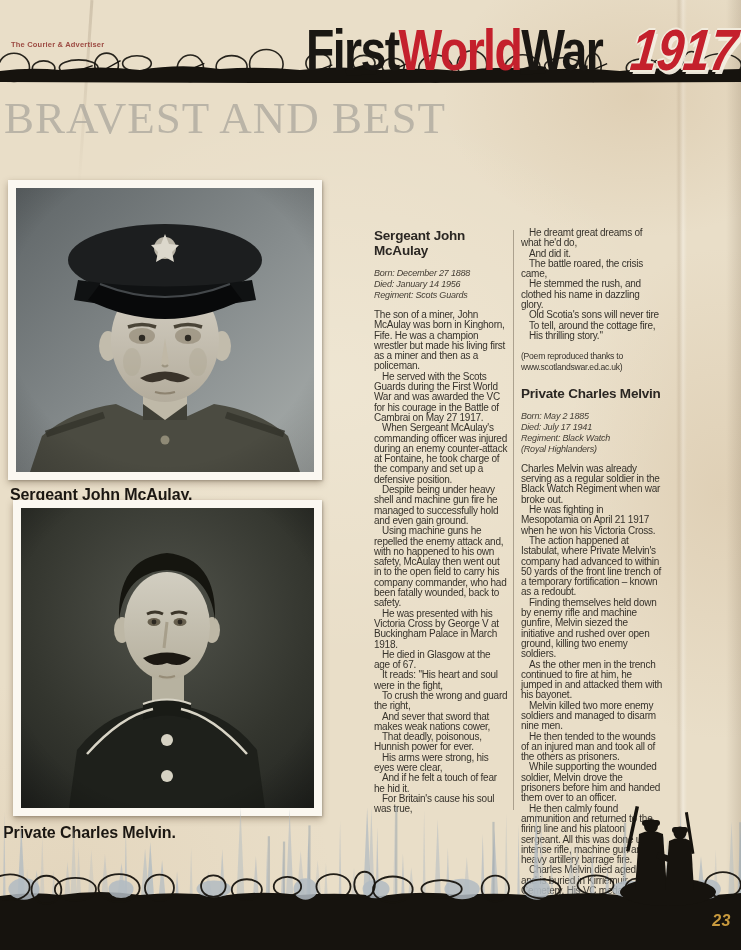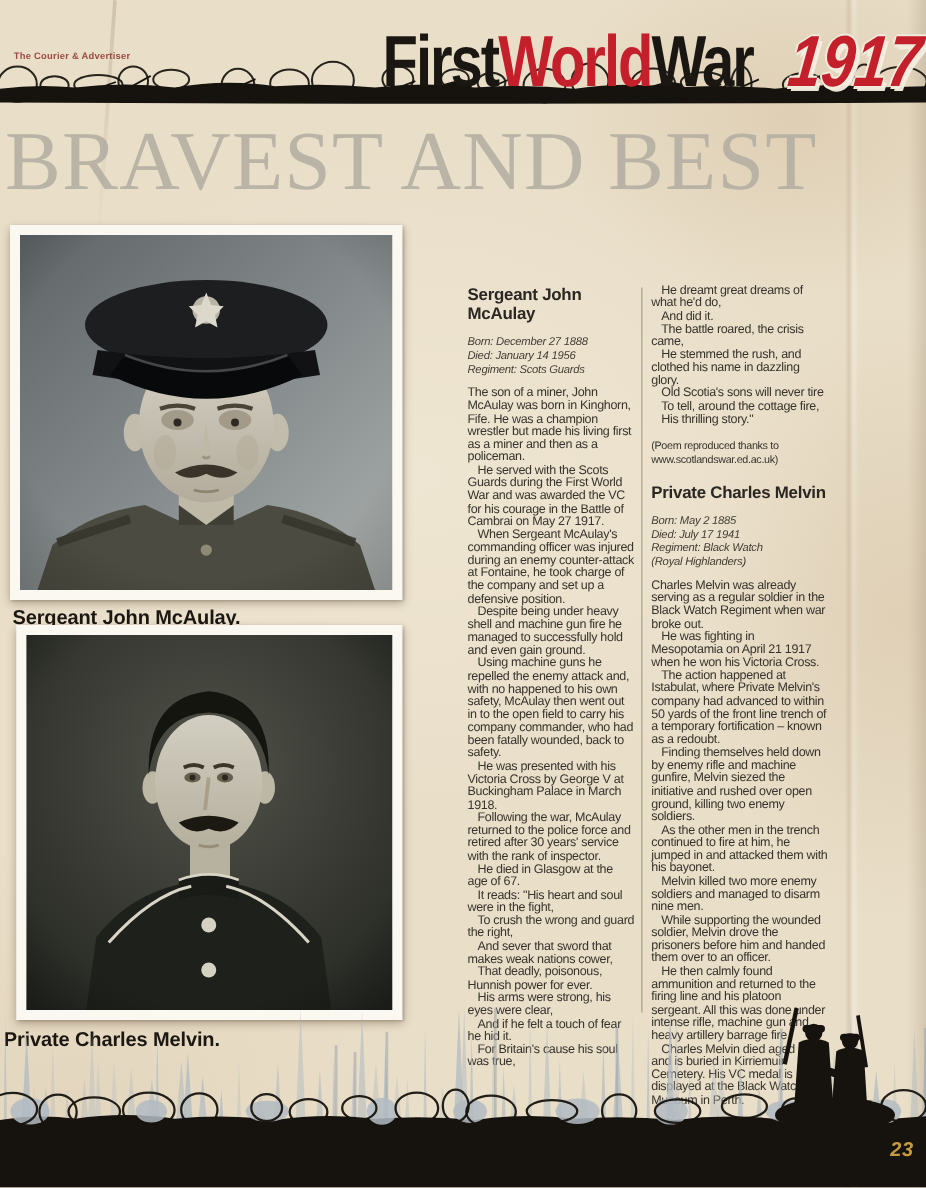--- a/index.html
+++ b/index.html
@@ -28,21 +28,21 @@
   .fww .red{color:var(--accent-red,#c4202c);}
   .mast-year{position:absolute;left:322px;top:0px;display:inline-block;
     transform:scaleX(.82) skewX(-8deg);transform-origin:left bottom;
     font-size:58px;font-weight:bold;font-style:italic;line-height:56px;
     color:var(--accent-red,#c4202c);
     text-shadow:-2px 0 0 #f1ebdc,2px 0 0 #f1ebdc,0 -2px 0 #f1ebdc,0 2px 0 #f1ebdc,4px 4px 0 rgba(244,238,226,.95);}
 
   
   .headline{position:absolute;left:4px;top:96px;margin:0;
     font-family:"Liberation Serif",serif;font-weight:normal;
-    font-size:67px;line-height:1;letter-spacing:1px;
+    font-size:45px;line-height:1;letter-spacing:1px;
     color:var(--headline-gray,#b2ada2);opacity:.85;}
 
   
   .photo-frame{position:absolute;background:#fbf8f1;padding:8px;
     box-shadow:0 3px 7px rgba(70,50,25,.35),1px 1px 2px rgba(0,0,0,.18);}
   .photo1{left:8px;top:180px;width:298px;height:284px;}
   .photo2{left:13px;top:500px;width:293px;height:300px;}
   .photo-frame svg{display:block;}
   .caption{position:absolute;font-size:16px;font-weight:bold;color:#1b1712;letter-spacing:-.1px;}
   .caption1{left:10px;top:486px;}
@@ -225,21 +225,20 @@
         <p>Died: January 14 1956</p>
         <p>Regiment: Scots Guards</p>
       </div>
     <div class="body article-body">
         <p>The son of a miner, John McAulay was born in Kinghorn, Fife. He was a champion wrestler but made his living first as a miner and then as a policeman.</p>
         <p>He served with the Scots Guards during the First World War and was awarded the VC for his courage in the Battle of Cambrai on May 27 1917.</p>
         <p>When Sergeant McAulay's commanding officer was injured during an enemy counter-attack at Fontaine, he took charge of the company and set up a defensive position.</p>
         <p>Despite being under heavy shell and machine gun fire he managed to successfully hold and even gain ground.</p>
         <p>Using machine guns he repelled the enemy attack and, with no happened to his own safety, McAulay then went out in to the open field to carry his company commander, who had been fatally wounded, back to safety.</p>
         <p>He was presented with his Victoria Cross by George V at Buckingham Palace in March 1918.</p>
-        <p>Following the war, McAulay returned to the police force and retired after 30 years' service with the rank of inspector.</p>
         <p>He died in Glasgow at the age of 67.</p>
         <p>It reads: "His heart and soul were in the fight,</p>
         <p>To crush the wrong and guard the right,</p>
         <p>And sever that sword that makes weak nations cower,</p>
         <p>That deadly, poisonous, Hunnish power for ever.</p>
         <p>His arms were strong, his eyes were clear,</p>
         <p>And if he felt a touch of fear he hid it.</p>
         <p>For Britain's cause his soul was true,</p>
       </div>
   </section>
@@ -262,20 +261,21 @@
         <p>Regiment: Black Watch</p>
         <p>(Royal Highlanders)</p>
       </div>
     <div class="body article-body">
         <p>Charles Melvin was already serving as a regular soldier in the Black Watch Regiment when war broke out.</p>
         <p>He was fighting in Mesopotamia on April 21 1917 when he won his Victoria Cross.</p>
         <p>The action happened at Istabulat, where Private Melvin's company had advanced to within 50 yards of the front line trench of a temporary fortification – known as a redoubt.</p>
         <p>Finding themselves held down by enemy rifle and machine gunfire, Melvin siezed the initiative and rushed over open ground, killing two enemy soldiers.</p>
         <p>As the other men in the trench continued to fire at him, he jumped in and attacked them with his bayonet.</p>
         <p>Melvin killed two more enemy soldiers and managed to disarm nine men.</p>
+        <p>He then tended to the wounds of an injured man and took all of the others as prisoners.</p>
         <p>While supporting the wounded soldier, Melvin drove the prisoners before him and handed them over to an officer.</p>
         <p>He then calmly found ammunition and returned to the firing line and his platoon sergeant. All this was done under intense rifle, machine gun and heavy artillery barrage fire.</p>
         <p>Charles Melvin died aged 56 and is buried in Kirriemuir Cemetery. His VC medal is displayed at the Black Watch Museum in Perth.</p>
       </div>
   </section>
 
   <svg class="bottom-art" viewBox="0 0 741 150" aria-hidden="true">
     <g id="trees-layer">
         <polygon points="3,97 4.278227880658436,12.579801097393684 5.556455761316872,97" fill="#b2bbc2" opacity="0.66"></polygon>
         <polygon points="17.527426268861454,97 21.286428326474624,26.15036008230453 25.04543038408779,97" fill="#b2bbc2" opacity="0.78"></polygon>

